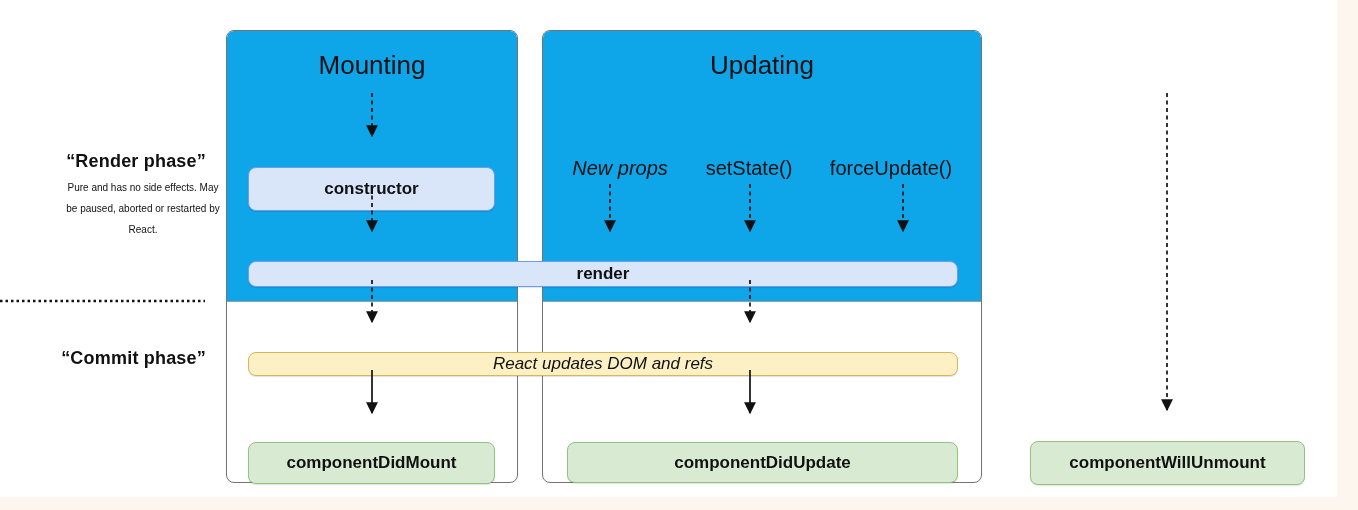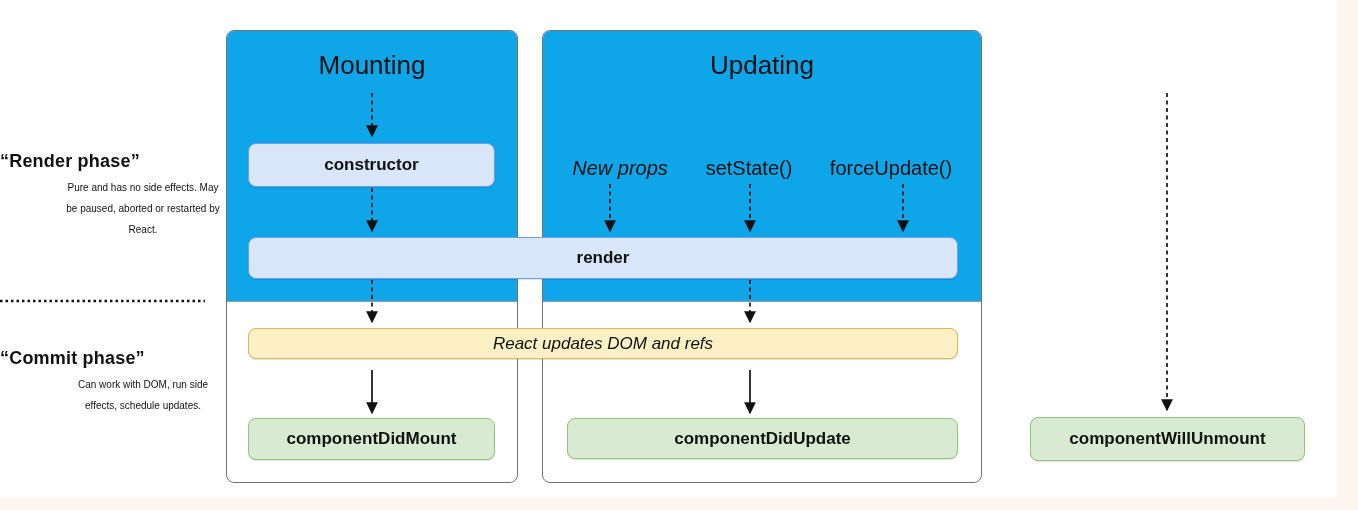--- a/index.html
+++ b/index.html
@@ -21,21 +21,21 @@
     background:#fdf6ef;
   }
   .margin-bottom {
     position:absolute; left:0; top:497px; width:1337px; height:13px;
     background:#fdf6ef;
   }
 
   
   .phase-title {
     position:absolute; left:0; width:206px;
-    text-align:left; font-size:18px; font-weight:600; letter-spacing:.2px;
+    text-align:right; font-size:18px; font-weight:600; letter-spacing:.2px;
   }
   .phase-desc {
     position:absolute; left:22px; width:162px;
     text-align:center; font-size:10px; line-height:21px;margin-left:40px;
   }
   .render-phase-title { top:151px; }
   .render-phase-desc  { top:177px; }
   .commit-phase-title { top:348px; }
   .commit-phase-desc  { top:374px; }
 
@@ -63,29 +63,30 @@
   }
 
   
   .box {
     position:absolute; box-sizing:border-box;
     display:flex; align-items:center; justify-content:center;
     border-radius:8px;
     font-size:17px; font-weight:bold;
     box-shadow:0 1px 1px rgba(0,0,0,0.12);
     z-index:3;
+    margin-top:24px;
   }
   .box-blue   { background:#d9e5f9; border:1px solid #6d9eeb; }
   .box-yellow { background:#fcf0c4; border:1px solid #d8b755;
                 font-weight:400; font-style:italic; }
   .box-green  { background:#d9ead3; border:1px solid #93c47d; }
 
   .box-constructor { left:248px;  top:143px; width:247px; height:44px; }
-  .box-render      { left:248px;  top:237px; width:710px; height:42px; }
-  .box-react-updates { left:248px; top:328px; width:710px; height:31px; }
+  .box-render      { left:248px;  top:237px; width:710px; height:26px; }
+  .box-react-updates { left:248px; top:328px; width:710px; height:24px; }
   .box-did-mount   { left:248px;  top:418px; width:247px; height:42px; }
   .box-did-update  { left:567px;  top:418px; width:391px; height:41px; }
   .box-will-unmount{ left:1030px; top:417px; width:275px; height:44px; }
 
   
   .trigger {
     position:absolute; top:157px; transform:translateX(-50%);
     font-size:20px; white-space:nowrap; z-index:2;
   }
   .trigger-new-props   { left:620px; font-style:italic; }
@@ -98,21 +99,20 @@
 <body>
 
 <div class="canvas">
 
   <div class="margin-right"></div>
   <div class="margin-bottom"></div>
 
   <div class="phase-title render-phase-title">“Render phase”</div>
   <div class="phase-desc render-phase-desc">Pure and has no side effects. May be paused, aborted or restarted by React.</div>
   <div class="phase-title commit-phase-title">“Commit phase”</div>
-  <div class="phase-desc commit-phase-desc">Can work with DOM, run side effects, schedule updates.</div>
 
   <div class="panel panel-mounting">
     <div class="panel-top">
       <div class="panel-title">Mounting</div>
     </div>
   </div>
 
   <div class="panel panel-updating">
     <div class="panel-top">
       <div class="panel-title">Updating</div>

